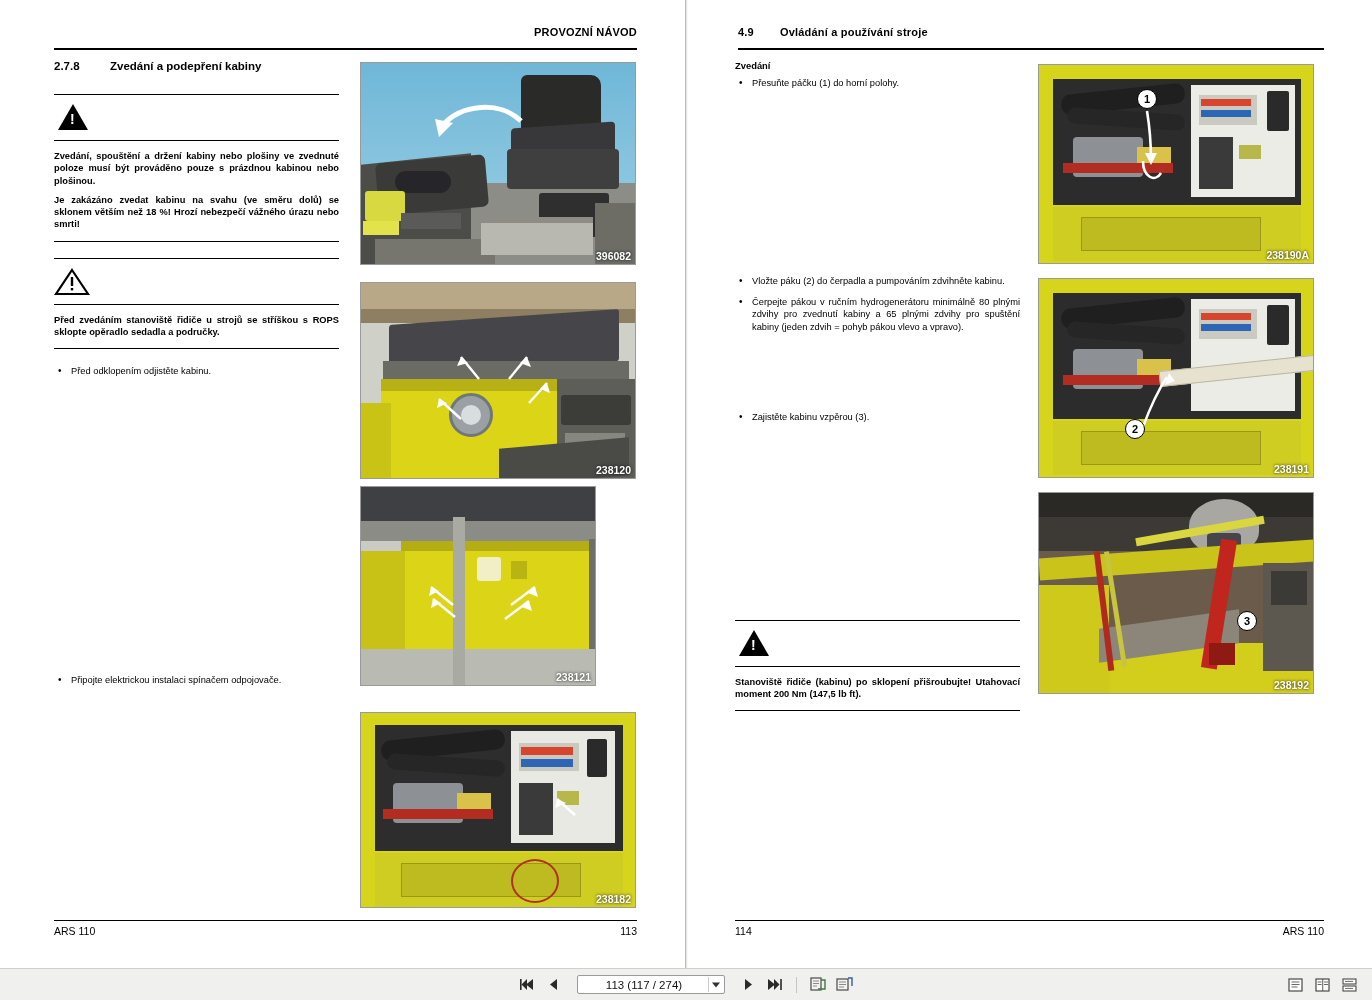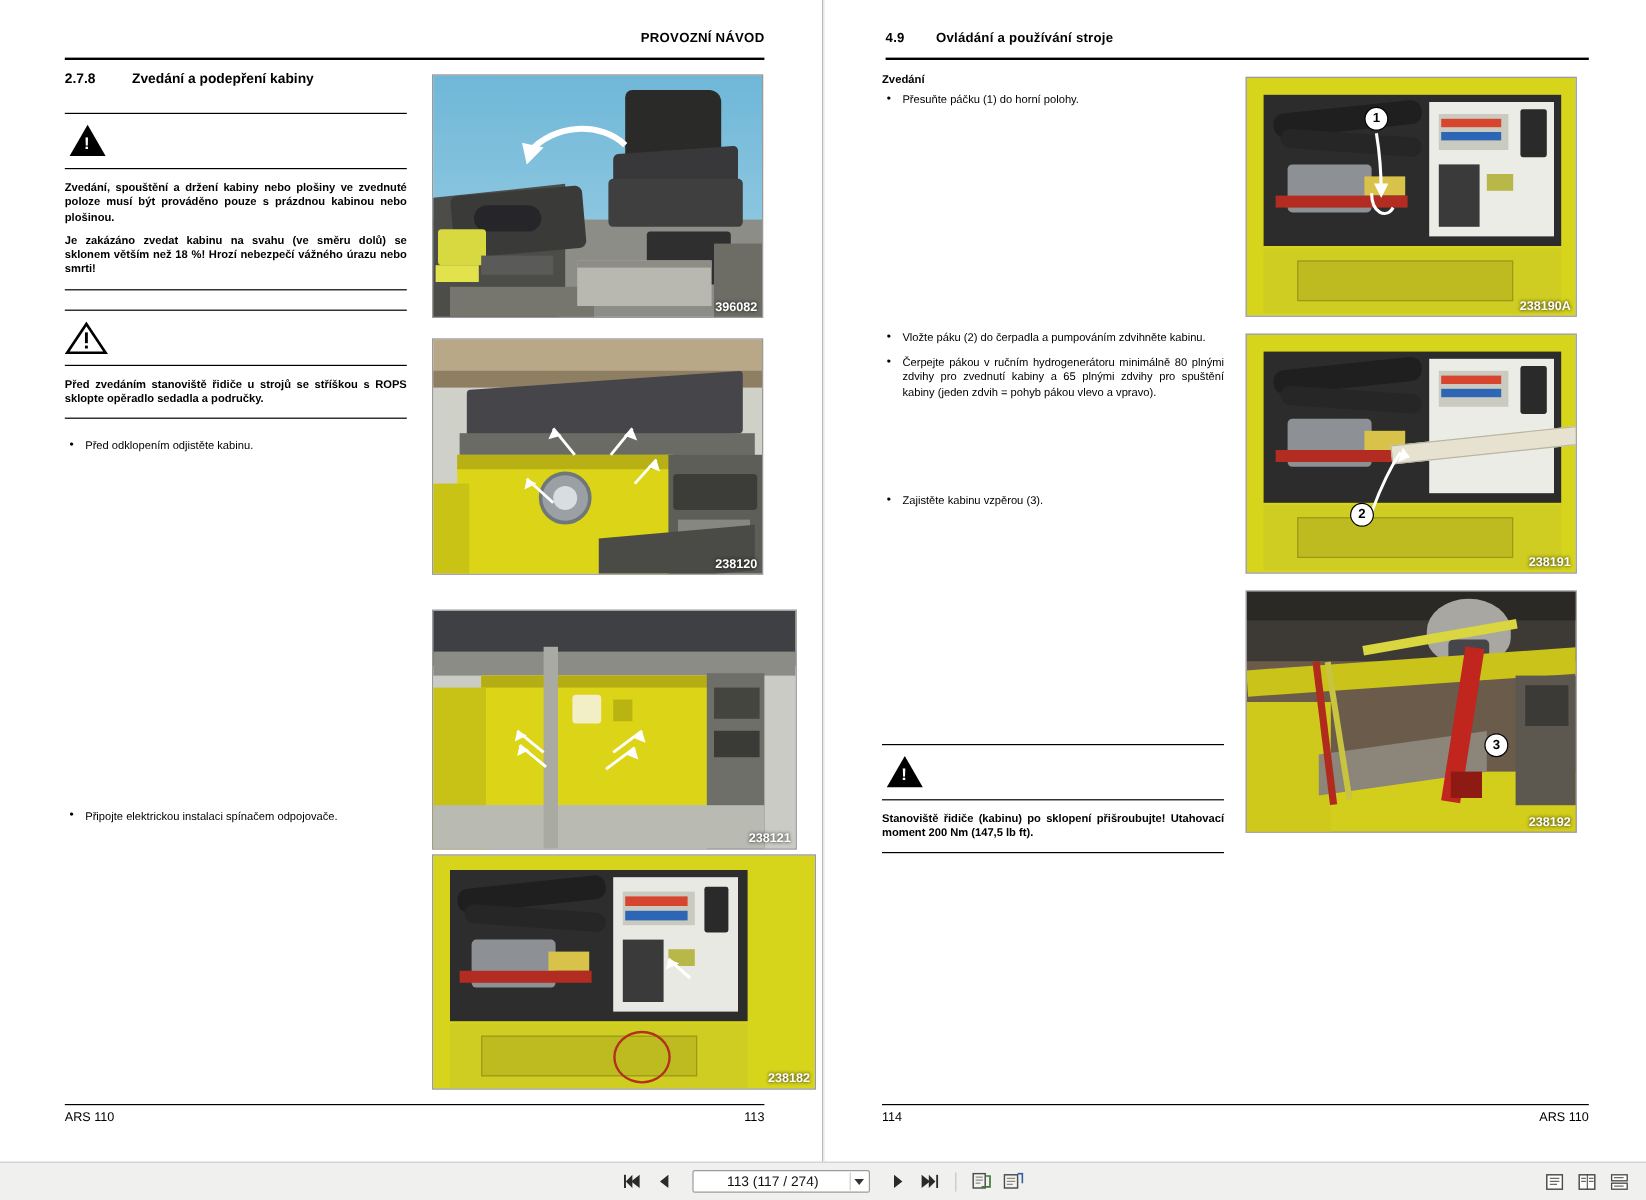--- a/index.html
+++ b/index.html
@@ -281,21 +281,21 @@
           <g fill="#ffffff">
             <path d="M100 74 L107 80 L96 83 Z"></path>
             <path d="M166 74 L170 84 L159 80 Z"></path>
             <path d="M78 116 L86 120 L76 125 Z"></path>
             <path d="M186 100 L189 110 L179 106 Z"></path>
           </g>
         </svg>
         <span class="cap">238120</span>
       </div>
 
-      <div class="fig" style="left:360px; top:508px; width:304px; height:200px;">
+      <div class="fig" style="left:360px; top:486px; width:236px; height:200px;">
         <div class="ly" style="left:0;top:0;width:100%;height:100%;background:#c9cbc4;"></div>
         <div class="ly" style="left:0;top:0;width:100%;height:46px;background:#3f4044;"></div>
         <div class="ly" style="left:0;top:34px;width:100%;height:20px;background:#8b8c86;"></div>
         <div class="ly" style="left:40px;top:54px;width:190px;height:108px;background:#dcd417;"></div>
         <div class="ly" style="left:40px;top:54px;width:190px;height:10px;background:#b4ae14;"></div>
         <div class="ly" style="left:0;top:64px;width:44px;height:136px;background:#c8c216;"></div>
         <div class="ly" style="left:116px;top:70px;width:24px;height:24px;background:#f2efc6;border-radius:3px;"></div>
         <div class="ly" style="left:150px;top:74px;width:16px;height:18px;background:#b9b412;"></div>
         <div class="ly" style="left:228px;top:52px;width:48px;height:148px;background:#6e6f68;"></div>
         <div class="ly" style="left:234px;top:64px;width:38px;height:26px;background:#44453f;"></div>
@@ -312,21 +312,21 @@
           <g fill="#ffffff">
             <path d="M70 100 L78 104 L68 109 Z"></path>
             <path d="M72 112 L80 116 L70 121 Z"></path>
             <path d="M174 100 L177 110 L167 106 Z"></path>
             <path d="M168 114 L171 124 L161 120 Z"></path>
           </g>
         </svg>
         <span class="cap">238121</span>
       </div>
 
-      <div class="fig" style="left:360px; top:712px; width:320px; height:196px;">
+      <div class="fig" style="left:360px; top:712px; width:276px; height:196px;">
         <div class="ly" style="left:0;top:0;width:100%;height:100%;background:#d7d41c;"></div>
         <div class="ly" style="left:14px;top:12px;width:248px;height:126px;background:#2c2d2c;"></div>
         <div class="ly" style="left:150px;top:18px;width:104px;height:112px;background:#e9e9e4;"></div>
         <div class="ly" style="left:158px;top:30px;width=60px;width:60px;height:28px;background:#c9c9bf;"></div>
         <div class="ly" style="left:160px;top:34px;width:52px;height:8px;background:#d8452f;"></div>
         <div class="ly" style="left:160px;top:46px;width:52px;height:8px;background:#2e66b6;"></div>
         <div class="ly" style="left:226px;top:26px;width:20px;height:38px;background:#2a2a2a;border-radius:2px;"></div>
         <div class="ly" style="left:158px;top:70px;width:34px;height:52px;background:#3a3a3a;"></div>
         <div class="ly" style="left:196px;top:78px;width:22px;height:14px;background:#b8b84a;"></div>
         <div class="ly" style="left:20px;top:22px;width:124px;height:20px;background:#1f1f1f;border-radius:9px;transform:rotate(-6deg);"></div>

